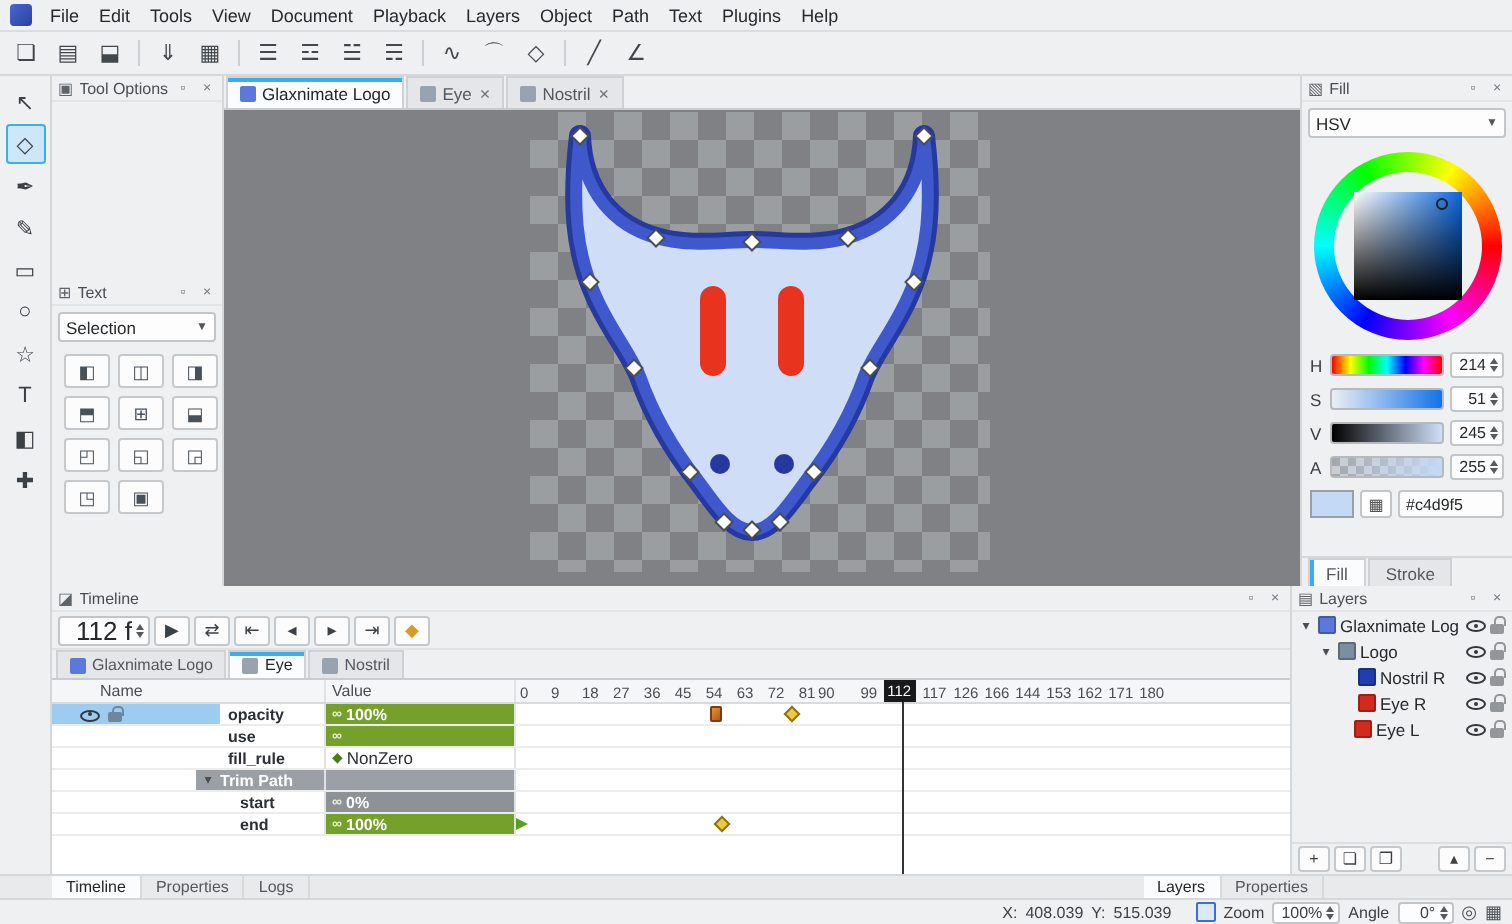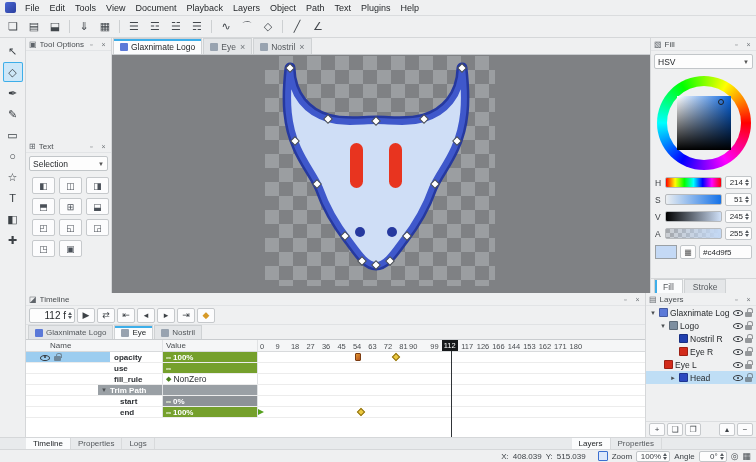--- a/index.html
+++ b/index.html
@@ -66,21 +66,21 @@
 .palette-btn{width:16px;height:14px;border:1px solid #c2c6c9;border-radius:2px;background:#fdfdfd;font-size:8px;display:flex;align-items:center;justify-content:center;color:#555;flex:none}
 .hex-field{flex:1;height:14px;border:1px solid #c2c6c9;border-radius:2px;background:#fdfdfd;font-size:8px;display:flex;align-items:center;padding:0 3px}
 #fs-tabs{margin-top:auto;height:15px;display:flex;border-top:1px solid #d5d7d9;padding-left:3px;align-items:flex-end}
 .fs-tab{height:14px;padding:0 8px;display:flex;align-items:center;font-size:8.5px;color:#54585c;background:#e4e6e8;border:1px solid #cfd2d4;border-bottom:none;margin-right:1px}
 .fs-tab.active{background:#fbfcfd;box-shadow:inset 2px 0 0 #3daee9}
 
 #bottom{height:144px;display:flex}
 #bottom-spacer{width:26px;border-right:1px solid #d5d7d9}
 #timeline-dock{width:620px;border-right:1px solid #d5d7d9;display:flex;flex-direction:column;background:#eff0f1}
 #tl-controls{height:19px;display:flex;align-items:center;gap:2px;padding:0 3px;border-bottom:1px solid #e0e2e4;flex:none}
-.frame-spin{width:46px;height:15px;border:1px solid #c2c6c9;border-radius:2px;background:#fdfdfd;display:flex;align-items:center;justify-content:flex-end;padding:0 2px;font-size:10px;flex:none}
+.frame-spin{width:46px;height:15px;border:1px solid #c2c6c9;border-radius:2px;background:#fdfdfd;display:flex;align-items:center;justify-content:flex-end;padding:0 2px;font-size:13px;flex:none}
 .tl-btn{width:18px;height:15px;border:1px solid #c6c9cc;border-radius:2px;background:#fcfcfd;font-size:9px;display:flex;align-items:center;justify-content:center;color:#3c4146;flex:none}
 #tl-tabs{height:15px;display:flex;align-items:flex-end;padding-left:2px;border-bottom:1px solid #c9cccf;flex:none}
 #tl-tabs .doc-tab{height:14px;font-size:8px}
 #tl-table{flex:1;position:relative;background:#fff;overflow:hidden}
 .tl-row{display:flex;height:11px;border-bottom:1px solid #ececec}
 .tl-row.header{height:12px;background:#f5f6f7;border-bottom:1px solid #d8dadc;font-size:8px;color:#4a4e52}
 .tl-name-col{width:137px;position:relative;border-right:1px solid #e0e2e4;display:flex;align-items:center;flex:none}
 .tl-row.header .tl-name-col{padding-left:24px}
 .tl-value-col{width:95px;border-right:1px solid #e0e2e4;display:flex;align-items:center;gap:2px;padding:0 3px;font-size:8px;flex:none}
 .tl-frames-col{flex:1;position:relative}
@@ -522,32 +522,24 @@
             <span class="lock-icon"></span>
           </div>
           <div class="layer-row" style="padding-left: 23px;">
             <span class="expander"></span>
             <span class="layer-icon" style="background: rgb(210, 43, 27);"></span>
             <span class="layer-label">Eye R</span>
             <span class="flex-sp"></span>
             <span class="eye-icon"></span>
             <span class="lock-icon"></span>
           </div>
-          <div class="layer-row" style="padding-left: 8px;">
+          <div class="layer-row" style="padding-left: 21px;">
             <span class="expander"></span>
             <span class="layer-icon" style="background: rgb(210, 43, 27);"></span>
             <span class="layer-label">Eye L</span>
-            <span class="flex-sp"></span>
-            <span class="eye-icon"></span>
-            <span class="lock-icon"></span>
-          </div>
-          <div class="layer-row selected" style="padding-left: 23px;">
-            <span class="expander">▸</span>
-            <span class="layer-icon" style="background: rgb(42, 72, 192);"></span>
-            <span class="layer-label">Head</span>
             <span class="flex-sp"></span>
             <span class="eye-icon"></span>
             <span class="lock-icon"></span>
           </div>
         </div>
       <div id="layers-toolbar">
           <div class="mini-btn">+</div>
           <div class="mini-btn">❏</div>
           <div class="mini-btn">❐</div>
           <span class="flex-sp"></span>

